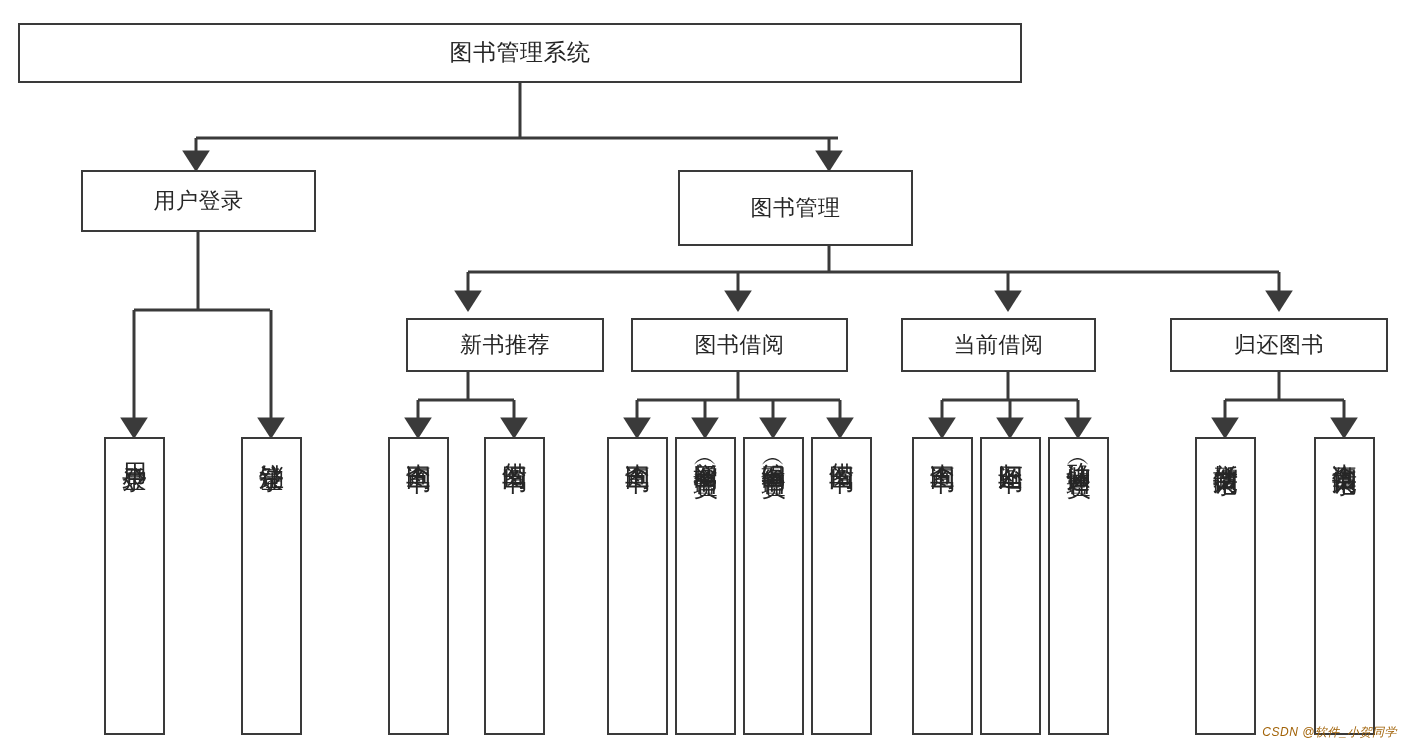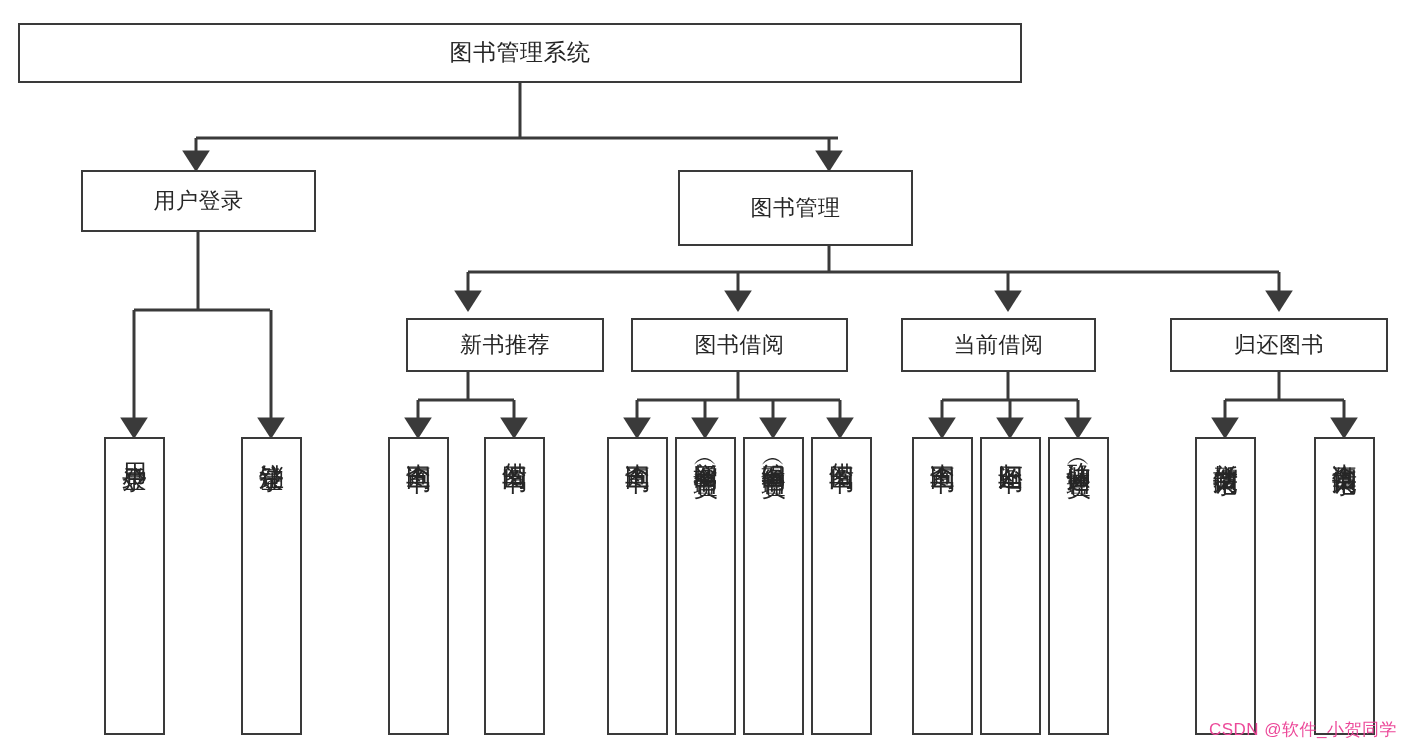--- a/index.html
+++ b/index.html
@@ -64,25 +64,26 @@
     letter-spacing: 2px;
     white-space: nowrap;
   }
   .node.vert.tall-text .node-label {
     font-size: 24px;
   }
   #watermark {
     position: absolute;
     right: 8px;
     bottom: 6px;
-    font-size: 17px;
-    color: #ec4899;
+    font-size: 12px;
+    color: #a16207;
     z-index: 5;
     white-space: nowrap;
     letter-spacing: 0.5px;
+    font-style: italic;
   }
 </style>
 </head>
 <body>
 
 <div id="canvas">
 
   <svg id="edges" viewBox="0 0 1405 747" xmlns="http://www.w3.org/2000/svg">
     <defs>
       <marker id="arrow" markerWidth="11" markerHeight="11" refX="3.2" refY="5" orient="auto" markerUnits="strokeWidth">

